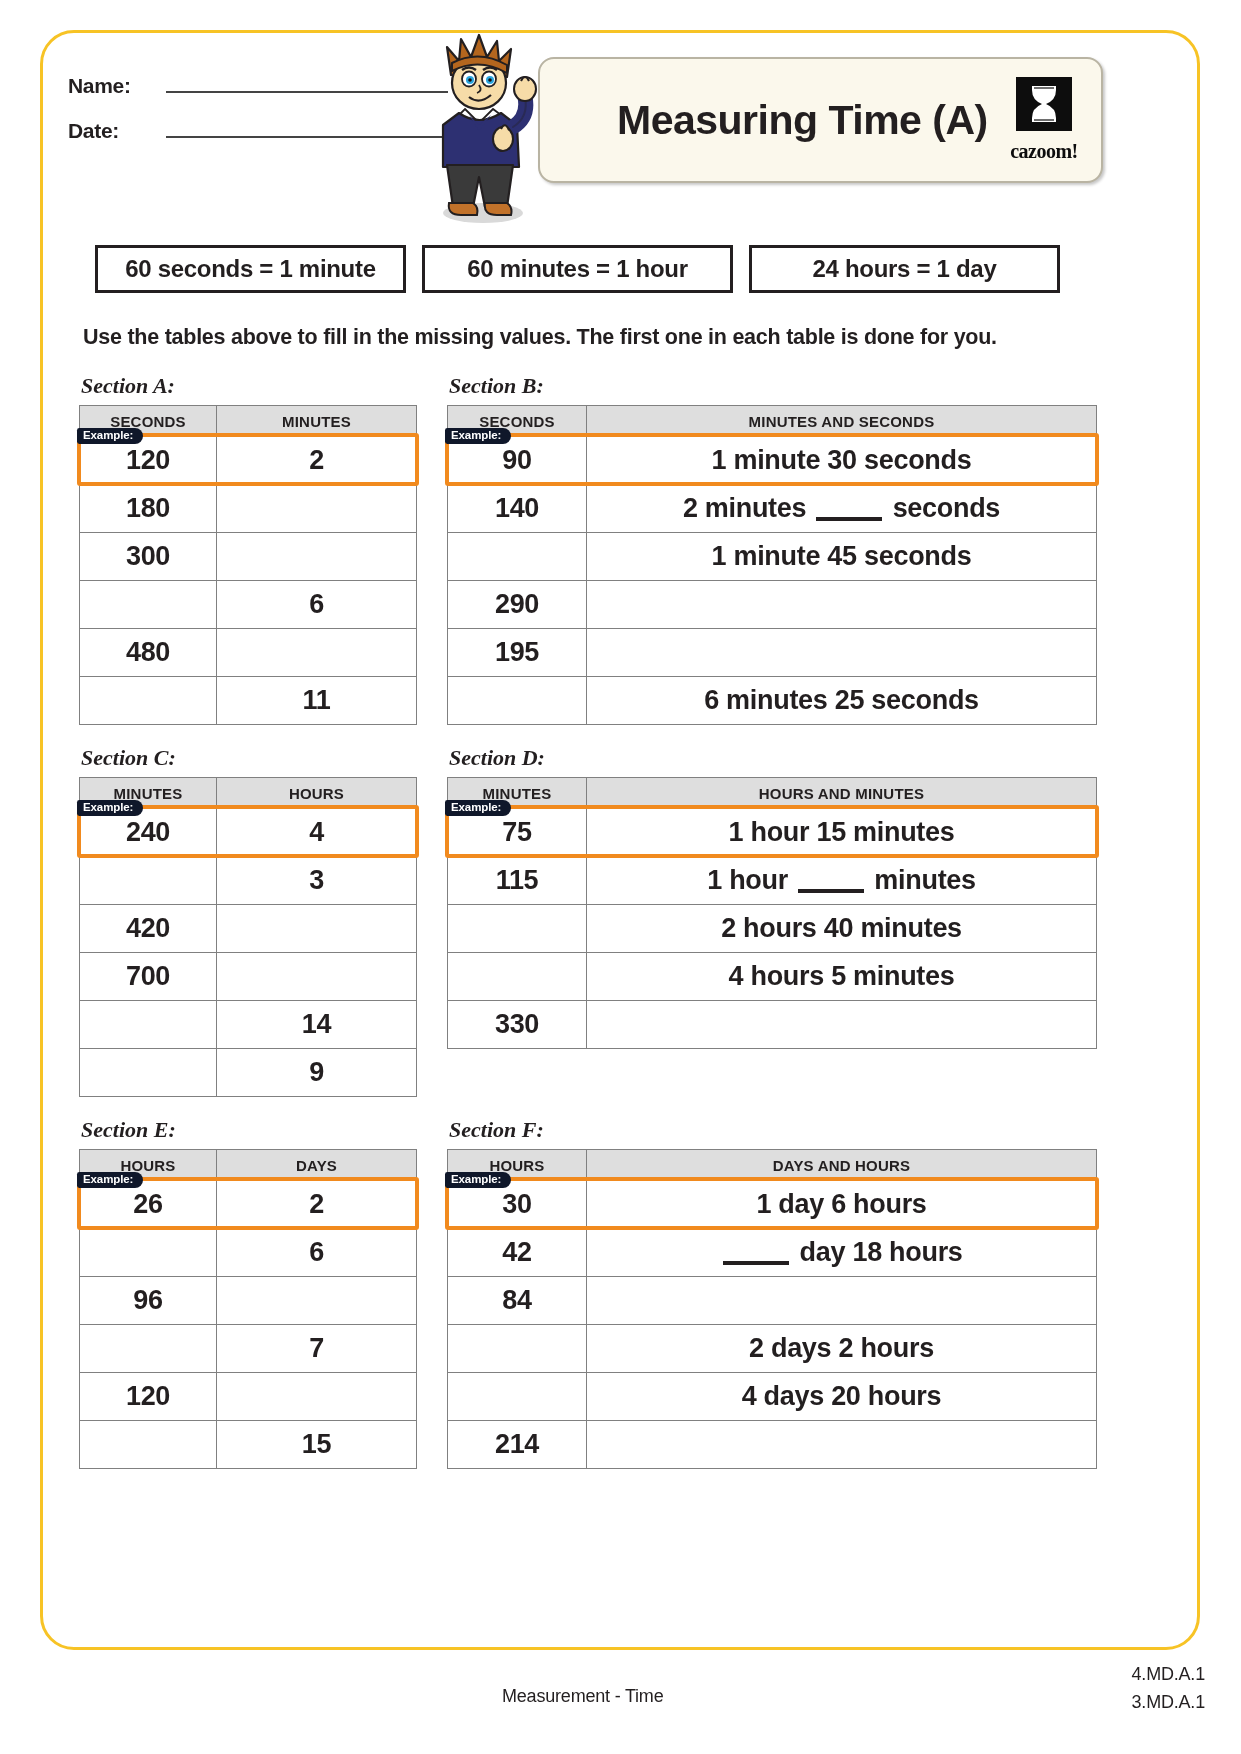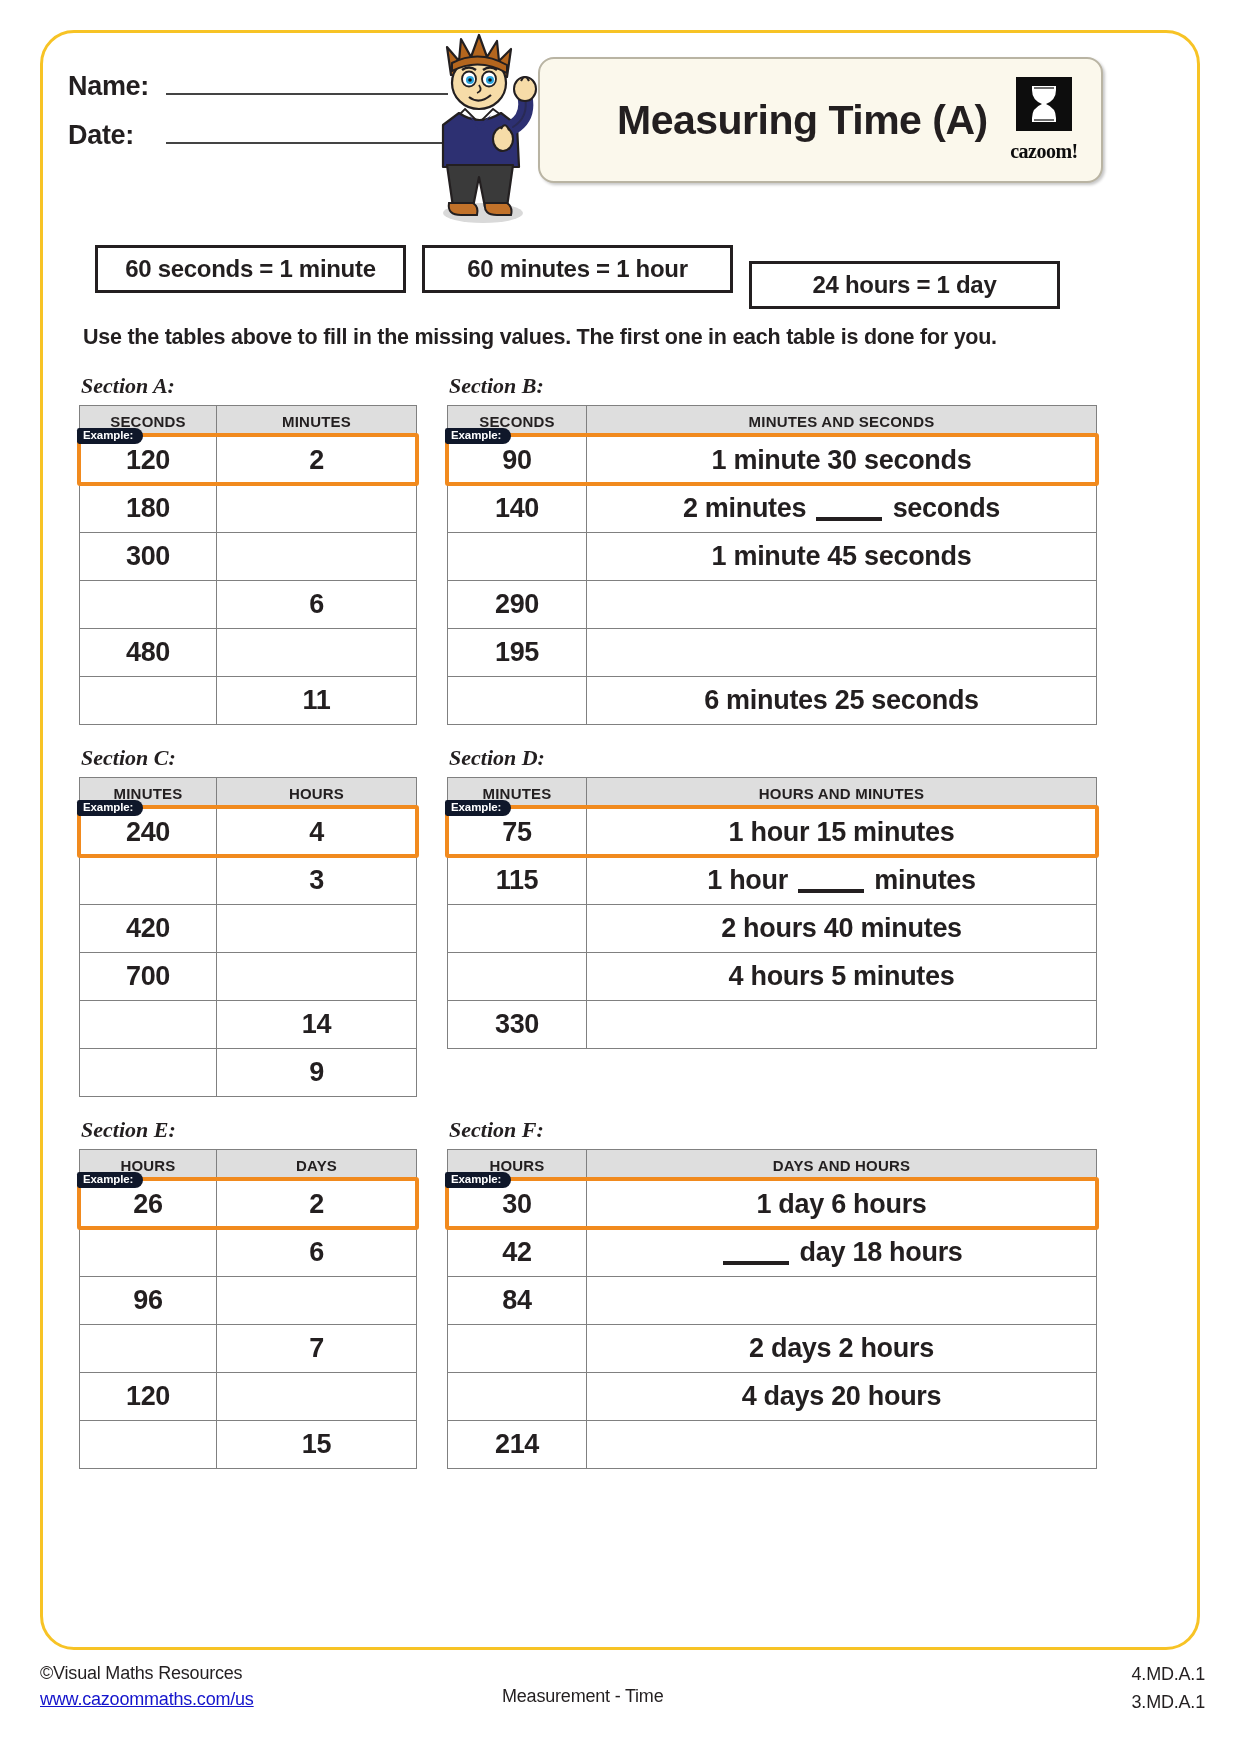--- a/index.html
+++ b/index.html
@@ -21,21 +21,21 @@
     box-sizing:border-box;
   }
 
   
   .header{
     position:absolute; left:0; top:0; width:100%; height:200px;
   }
   .namebox{ position:absolute; left:25px; top:38px; width:380px; }
   .nd-row{ display:flex; align-items:baseline; margin-bottom:18px; }
   .nd-label{
-    font-size:27px; font-weight:bold; width:92px; letter-spacing:-0.3px;
+    font-size:21px; font-weight:bold; width:92px; letter-spacing:-0.3px;
   }
   .nd-line{
     flex:1; border-bottom:2px solid #444; height:20px; margin-left:6px;
   }
 
   
   .mascot{ position:absolute; left:378px; top:-2px; width:120px; height:195px; }
 
   
   .titleplate{
@@ -71,21 +71,21 @@
   }
   .fact{
     border:3px solid #231f20;
     height:48px;
     display:flex; align-items:center; justify-content:center;
     font-size:24px; font-weight:bold; letter-spacing:-0.3px;
     box-sizing:border-box;
   }
   .fact.f1{width:311px;}
   .fact.f2{width:311px;}
-  .fact.f3{width:311px;margin-top:16px;}
+  .fact.f3{width:311px;}
 
   
   .instruction{
     position:absolute; left:40px; top:292px;
     font-size:21.5px; font-weight:bold; letter-spacing:-0.25px;
     white-space:nowrap;
   }
 
   
   .sections{
@@ -520,22 +520,18 @@
               <div class="ex-tag" style="left: -2px; top: 23px;">Example:</div>
             </div>
           </div>
       </div>
     </div>
   </div>
 
 </div>
 
 <div class="footer">
-  <div class="f-left">
-    <div>©Visual Maths Resources</div>
-    <a href="#">www.cazoommaths.com/us</a>
-  </div>
   <div class="f-mid">Measurement - Time</div>
   <div class="f-right">
     <div>4.MD.A.1</div>
     <div>3.MD.A.1</div>
   </div>
 </div>
 
 </body></html>

